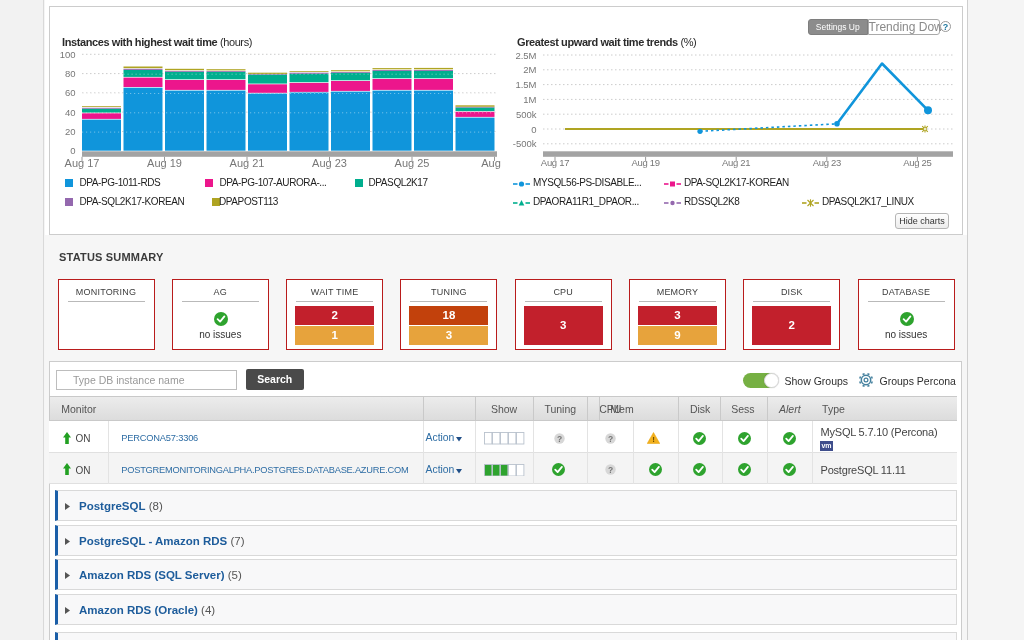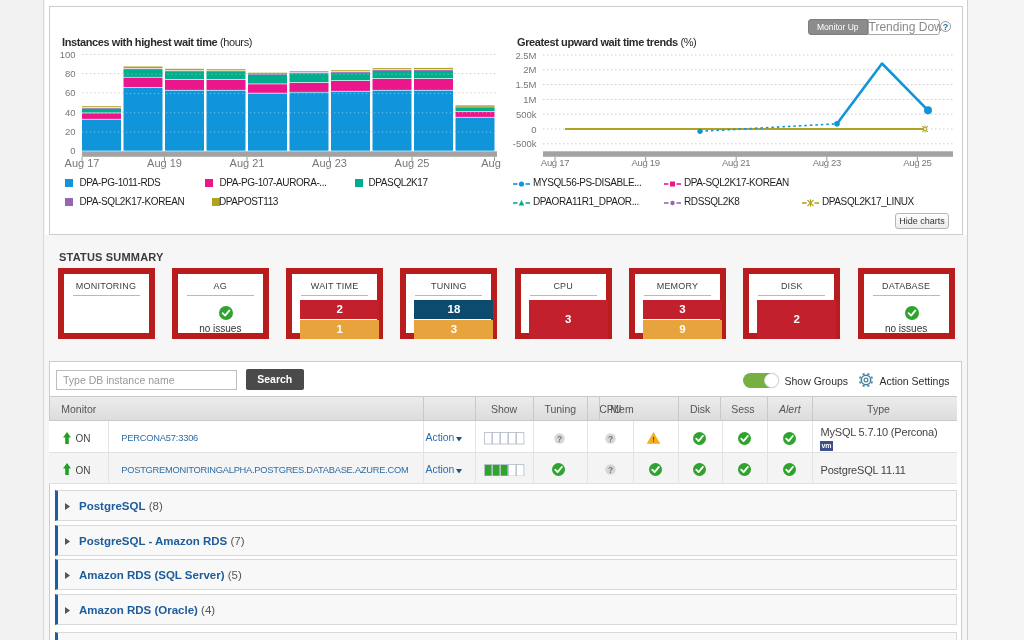--- a/index.html
+++ b/index.html
@@ -1,18 +1,18 @@
 <!DOCTYPE html>
 <html><head><meta charset="utf-8">
 <style>
 *{margin:0;padding:0;box-sizing:border-box}
 body{width:1024px;height:640px;overflow:hidden;position:relative;
  font-family:"Liberation Sans",sans-serif;background:#f5f5f5}
 .abs{position:absolute}
-.card{position:absolute;background:#fff;border:6px solid #b91c1c;top:268px;width:97px;height:71px}
+.card{position:absolute;background:#fff;border:1px solid #b91c1c;top:279px;width:97px;height:71px}
 .cardtitle{position:absolute;top:7px;left:0;width:100%;text-align:center;font-size:9px;color:#3c3c3c;letter-spacing:0.2px}
 .cardline{position:absolute;top:20.5px;left:9px;right:9px;border-top:1px solid #b9b9b9}
 .cbox{position:absolute;left:8px;width:79px;color:#fff;font-weight:bold;font-size:11.5px;text-align:center}
 .noiss{position:absolute;top:49px;left:0;width:100%;text-align:center;font-size:10px;color:#333}
 .leg{position:absolute;font-size:10px;font-weight:normal;color:#1e1e1e;white-space:nowrap;letter-spacing:-0.4px}
 .lsq{position:absolute;width:8px;height:8px}
 .hcell{position:absolute;top:0;height:100%;font-size:10.5px;color:#555;text-align:center;border-left:1px solid #c9c9c9;line-height:25px;white-space:nowrap}
 .grow{position:absolute;left:55px;width:902px;height:31px;background:#f8f8f9;border:1px solid #d9d9d9;border-left:3px solid #1B5FA8}
 .gtext{position:absolute;left:21px;top:9px;font-size:11.5px;font-weight:bold;color:#1D5C9B;white-space:nowrap}
 .gcount{font-weight:normal;color:#555}
@@ -138,21 +138,21 @@
     <text x="50" y="160" font-size="9.5" letter-spacing="-0.3" fill="#777" text-anchor="middle">Aug 17</text>
     <line x1="140.60000000000002" y1="150.8" x2="140.60000000000002" y2="155" stroke="#999" stroke-width="1"></line>
     <text x="140.60000000000002" y="160" font-size="9.5" letter-spacing="-0.3" fill="#777" text-anchor="middle">Aug 19</text>
     <line x1="231.20000000000005" y1="150.8" x2="231.20000000000005" y2="155" stroke="#999" stroke-width="1"></line>
     <text x="231.20000000000005" y="160" font-size="9.5" letter-spacing="-0.3" fill="#777" text-anchor="middle">Aug 21</text>
     <line x1="321.79999999999995" y1="150.8" x2="321.79999999999995" y2="155" stroke="#999" stroke-width="1"></line>
     <text x="321.79999999999995" y="160" font-size="9.5" letter-spacing="-0.3" fill="#777" text-anchor="middle">Aug 23</text>
     <line x1="412.4" y1="150.8" x2="412.4" y2="155" stroke="#999" stroke-width="1"></line>
     <text x="412.4" y="160" font-size="9.5" letter-spacing="-0.3" fill="#777" text-anchor="middle">Aug 25</text>
   </svg>
-<div class="abs" style="left:808px;top:19px;width:59.5px;height:15.5px;background:#8C8C8C;border:1px solid #7e7e7e;border-radius:3px 0 0 3px;color:#fff;font-size:8.5px;text-align:center;line-height:14px;white-space:nowrap">Monitor Up</div>
+<div class="abs" style="left:808px;top:19px;width:59.5px;height:15.5px;background:#8C8C8C;border:1px solid #7e7e7e;border-radius:3px 0 0 3px;color:#fff;font-size:8.5px;text-align:center;line-height:14px;white-space:nowrap">Settings Up</div>
 <div class="abs" style="left:867.5px;top:19px;width:72px;height:15.5px;background:#fff;border:1px solid #a9a9a9;border-radius:0 3px 3px 0;color:#8a8a8a;font-size:12px;text-align:center;line-height:14px;white-space:nowrap">Trending Down</div>
 <div class="abs" style="left:940px;top:21px;width:11px;height:11px;border:1px solid #9a9a9a;border-radius:50%;background:#fff;color:#20789E;font-size:9px;font-weight:bold;text-align:center;line-height:10.5px">?</div>
 <div class="lsq" style="left:65px;top:179.2px;background:#1095DB"></div>
 <div class="leg" style="left:79.5px;top:177.0px">DPA-PG-1011-RDS</div>
 <div class="lsq" style="left:205px;top:179.2px;background:#EC168C"></div>
 <div class="leg" style="left:219.5px;top:177.0px">DPA-PG-107-AURORA-...</div>
 <div class="lsq" style="left:354.5px;top:179.2px;background:#00AE8E"></div>
 <div class="leg" style="left:368.5px;top:177.0px">DPASQL2K17</div>
 <div class="lsq" style="left:65px;top:198.2px;background:#9468AE"></div>
 <div class="leg" style="left:79.5px;top:196.0px">DPA-SQL2K17-KOREAN</div>
@@ -209,21 +209,21 @@
   </div>
 <div class="card" style="left:286.1px">
     <div class="cardtitle">WAIT TIME</div>
     <div class="cardline"></div>
     <div class="cbox" style="top:25.5px;height:19px;background:#C2202C;line-height:19px">2</div>
     <div class="cbox" style="top:45.5px;height:19.5px;background:#E7A33C;line-height:19.5px">1</div>
   </div>
 <div class="card" style="left:400.4px">
     <div class="cardtitle">TUNING</div>
     <div class="cardline"></div>
-    <div class="cbox" style="top:25.5px;height:19px;background:#0c4a6e;line-height:19px">18</div>
+    <div class="cbox" style="top:25.5px;height:19px;background:#c2410c;line-height:19px">18</div>
     <div class="cbox" style="top:45.5px;height:19.5px;background:#E7A33C;line-height:19.5px">3</div>
   </div>
 <div class="card" style="left:514.7px">
     <div class="cardtitle">CPU</div>
     <div class="cardline"></div>
     <div class="cbox" style="top:25.5px;height:39.5px;background:#C2202C;line-height:39.5px">3</div>
   </div>
 <div class="card" style="left:629.0px">
     <div class="cardtitle">MEMORY</div>
     <div class="cardline"></div>
@@ -238,51 +238,51 @@
 <div class="card" style="left:857.6px">
     <div class="cardtitle">DATABASE</div>
     <div class="cardline"></div>
     <svg class="abs" style="left:41px;top:31.5px" width="14" height="14">
       <circle cx="7" cy="7" r="7" fill="#2EA32E"></circle>
       <polyline points="3.6,7.2 6.1,9.6 10.4,4.4" fill="none" stroke="#fff" stroke-width="1.8" stroke-linecap="round" stroke-linejoin="round"></polyline>
     </svg>
     <div class="noiss">no issues</div>
   </div>
 <div class="abs" style="left:49px;top:361px;width:913px;height:279px;background:#fff;border:1px solid #ccc;border-bottom:none"></div>
-<div class="abs" style="left:56px;top:369.5px;width:181px;height:20px;border:1px solid #bdbdbd;background:#fff;font-size:10.5px;color:#999;line-height:18px;padding-left:6px">Type DB instance name</div>
+<div class="abs" style="left:56px;top:369.5px;width:181px;height:20px;border:1px solid #bdbdbd;background:#fff;font-size:10.5px;color:#999;line-height:18px;padding-left:16px">Type DB instance name</div>
 <div class="abs" style="left:245.5px;top:368.5px;width:58.5px;height:21.5px;background:#4A4A4A;border-radius:2px;color:#fff;font-weight:bold;font-size:10.5px;text-align:center;line-height:21.5px">Search</div>
 <div class="abs" style="left:743px;top:373px;width:34px;height:14.5px;background:#76B043;border-radius:8px"></div>
 <div class="abs" style="left:763.5px;top:372.5px;width:15px;height:15px;background:#fff;border:0.5px solid #ddd;border-radius:50%;box-shadow:0 0 1px rgba(0,0,0,0.3)"></div>
 <div class="abs" style="left:784.5px;top:374.5px;font-size:10.5px;color:#2e2e2e">Show Groups</div>
 <svg class="abs" style="left:858px;top:372px" width="16" height="16">
     <g fill="none" stroke="#44809E">
       <circle cx="8" cy="8" r="4.7" stroke-width="1.5"></circle>
       <circle cx="8" cy="8" r="1.9" stroke-width="1.2"></circle>
       <line x1="8" y1="0.9" x2="8" y2="2.4" transform="rotate(22.5 8 8)" stroke-width="2.2"></line>
       <line x1="8" y1="0.9" x2="8" y2="2.4" transform="rotate(67.5 8 8)" stroke-width="2.2"></line>
       <line x1="8" y1="0.9" x2="8" y2="2.4" transform="rotate(112.5 8 8)" stroke-width="2.2"></line>
       <line x1="8" y1="0.9" x2="8" y2="2.4" transform="rotate(157.5 8 8)" stroke-width="2.2"></line>
       <line x1="8" y1="0.9" x2="8" y2="2.4" transform="rotate(202.5 8 8)" stroke-width="2.2"></line>
       <line x1="8" y1="0.9" x2="8" y2="2.4" transform="rotate(247.5 8 8)" stroke-width="2.2"></line>
       <line x1="8" y1="0.9" x2="8" y2="2.4" transform="rotate(292.5 8 8)" stroke-width="2.2"></line>
       <line x1="8" y1="0.9" x2="8" y2="2.4" transform="rotate(337.5 8 8)" stroke-width="2.2"></line>
     </g>
   </svg>
-<div class="abs" style="left:879.5px;top:374.5px;font-size:10.5px;color:#2e2e2e">Action Settings</div>
+<div class="abs" style="left:879.5px;top:374.5px;font-size:10.5px;color:#2e2e2e">Groups Percona</div>
 <div class="abs" style="left:49px;top:396.3px;width:907.8px;height:25px;background:linear-gradient(#ececec,#dcdcdc);border-top:1px solid #c9c9c9;border-bottom:1px solid #c9c9c9">
     <div class="hcell" style="left:0px;width:58.599999999999994px;">Monitor</div>
     <div class="hcell" style="left:374px;width:51.60000000000002px;border-left:1px solid #c9c9c9;"></div>
     <div class="hcell" style="left:425.6px;width:57.89999999999998px;border-left:1px solid #c9c9c9;">Show</div>
     <div class="hcell" style="left:483.5px;width:54.5px;border-left:1px solid #c9c9c9;">Tuning</div>
     <div class="hcell" style="left:538px;width:45.5px;border-left:1px solid #c9c9c9;">CPU</div>
     <div class="hcell" style="left:550px;width:45.0px;border-left:1px solid #c9c9c9;">Mem</div>
     <div class="hcell" style="left:628.5px;width:44.299999999999955px;border-left:1px solid #c9c9c9;">Disk</div>
     <div class="hcell" style="left:671px;width:44.90000000000009px;border-left:1px solid #c9c9c9;">Sess</div>
     <div class="hcell" style="left:717.7px;width:45.299999999999955px;border-left:1px solid #c9c9c9;font-style:italic;">Alert</div>
-    <div class="hcell" style="left:763px;width:132px;border-left:1px solid #c9c9c9;">Type</div>
+    <div class="hcell" style="left:718px;width:132px;border-left:1px solid #c9c9c9;">Type</div>
   </div>
 <div class="abs" style="left:49px;top:421.3px;width:907.8px;height:31.9px;background:#fff;border-bottom:1px solid #e0e0e0"></div>
 <div class="abs" style="left:49px;top:453.2px;width:907.8px;height:30.4px;background:#f4f4f4;border-bottom:1px solid #e0e0e0"></div>
 <div class="abs" style="left:107.6px;top:421.3px;width:1px;height:62.3px;background:#e3e3e3"></div>
 <div class="abs" style="left:423px;top:421.3px;width:1px;height:62.3px;background:#e3e3e3"></div>
 <div class="abs" style="left:474.6px;top:421.3px;width:1px;height:62.3px;background:#e3e3e3"></div>
 <div class="abs" style="left:532.5px;top:421.3px;width:1px;height:62.3px;background:#e3e3e3"></div>
 <div class="abs" style="left:587px;top:421.3px;width:1px;height:62.3px;background:#e3e3e3"></div>
 <div class="abs" style="left:632.5px;top:421.3px;width:1px;height:62.3px;background:#e3e3e3"></div>
 <div class="abs" style="left:677.5px;top:421.3px;width:1px;height:62.3px;background:#e3e3e3"></div>

